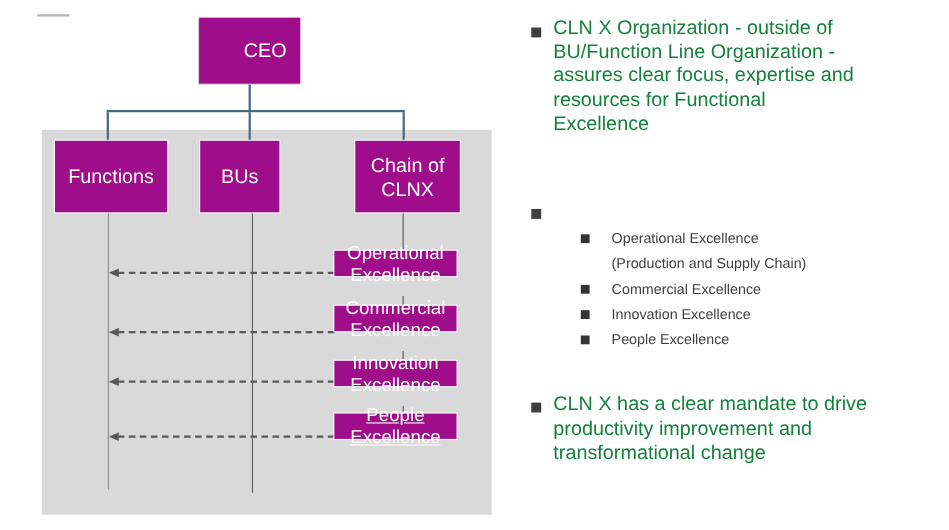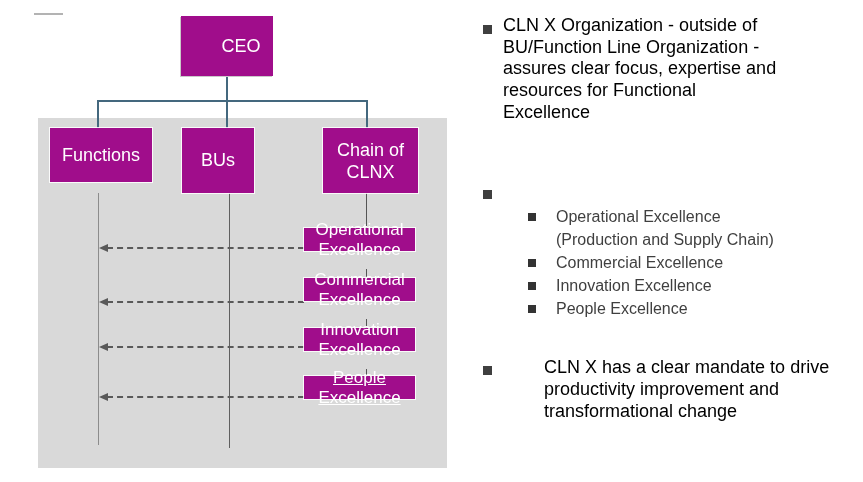--- a/index.html
+++ b/index.html
@@ -14,21 +14,21 @@
   .panel { position: absolute; left: 38px; top: 118px; width: 409px; height: 350px; background: #d9d9d9; }
 
   
   .mbox {
     position: absolute; background: #a00d8b; color: #ffffff;
     display: flex; flex-direction: column; align-items: center; justify-content: center;
     text-align: center; box-shadow: 0 0 0 1px rgba(255,255,255,0.85);
   }
   .mbox .bl { display: block; }
   .ceo-box  { left: 181px; top: 16px;  width: 92px;  height: 60px; font-size: 18px; box-shadow: -1px 1px 0 #c9c9c9; padding-left: 28px; }
-  .box-functions { left: 50px;  top: 128px; width: 102px; height: 54px; font-size: 18px; }
+  .box-functions { left: 50px;  top: 128px; width: 102px; height: 65px; font-size: 18px; }
   .box-bus       { left: 182px; top: 128px; width: 72px;  height: 65px; font-size: 18px; }
   .box-headclnx  { left: 323px; top: 128px; width: 95px;  height: 65px; font-size: 18px; line-height: 22px; }
   .pillar { left: 304px; width: 111px; height: 23px; font-size: 17px; line-height: 20px; }
   .pillar-0 { top: 228px; } .pillar-1 { top: 278px; } .pillar-2 { top: 328px; } .pillar-3 { top: 376px; text-decoration: underline; }
 
   
   .tline { position: absolute; background: #44687e; }
   .ceo-drop   { left: 226px; top: 76px;  width: 2px;   height: 26px; }
   .tree-h     { left: 97px;  top: 100px; width: 271px; height: 2px; }
   .stub-left  { left: 97px;  top: 102px; width: 2px;   height: 26px; }
@@ -46,29 +46,29 @@
   
   .dash { position: absolute; left: 107px; width: 197px; height: 0; border-top: 2px dashed #595959; }
   .ahead { position: absolute; left: 99px; width: 0; height: 0;
            border-right: 9px solid #595959; border-top: 4px solid transparent; border-bottom: 4px solid transparent; }
   .arrow-0 .dash { top: 247px; } .arrow-0 .ahead { top: 244px; }
   .arrow-1 .dash { top: 301px; } .arrow-1 .ahead { top: 298px; }
   .arrow-2 .dash { top: 346px; } .arrow-2 .ahead { top: 343px; }
   .arrow-3 .dash { top: 396px; } .arrow-3 .ahead { top: 393px; }
 
   
-  .btext { position: absolute; color: #000000; }
+  .btext { position: absolute; color: #15803d; }
   .marker { position: absolute; width: 9px; height: 9px; background: #3f3f3f; }
   .m1 { left: 483px; top: 25px; }
   .m2 { left: 483px; top: 190px; }
   .m3 { left: 483px; top: 366px; }
   .g1 { left: 503px; top: 15px;  font-size: 18px; line-height: 21.7px; }
   .g2-title { left: 503px; top: 181px; font-size: 18px; line-height: 22px; }
-  .g3 { left: 503px; top: 356px; font-size: 18px; line-height: 22px; margin-left: 41px; }
-  .sublist { position: absolute; left: 528px; top: 205px; font-size: 16px; line-height: 23px; color: #3f3f3f; }
+  .g3 { left: 503px; top: 356px; font-size: 18px; line-height: 22px; }
+  .sublist { position: absolute; left: 528px; top: 205px; font-size: 13px; line-height: 23px; color: #3f3f3f; }
   .subitem { display: flex; align-items: flex-start; }
   .submarker { width: 8px; height: 8px; background: #333333; margin: 8px 20px 0 0; flex: 0 0 auto; }
 </style>
 </head>
 <body>
 
 <div class="slide">
 
   <div class="top-dash"></div>
 

